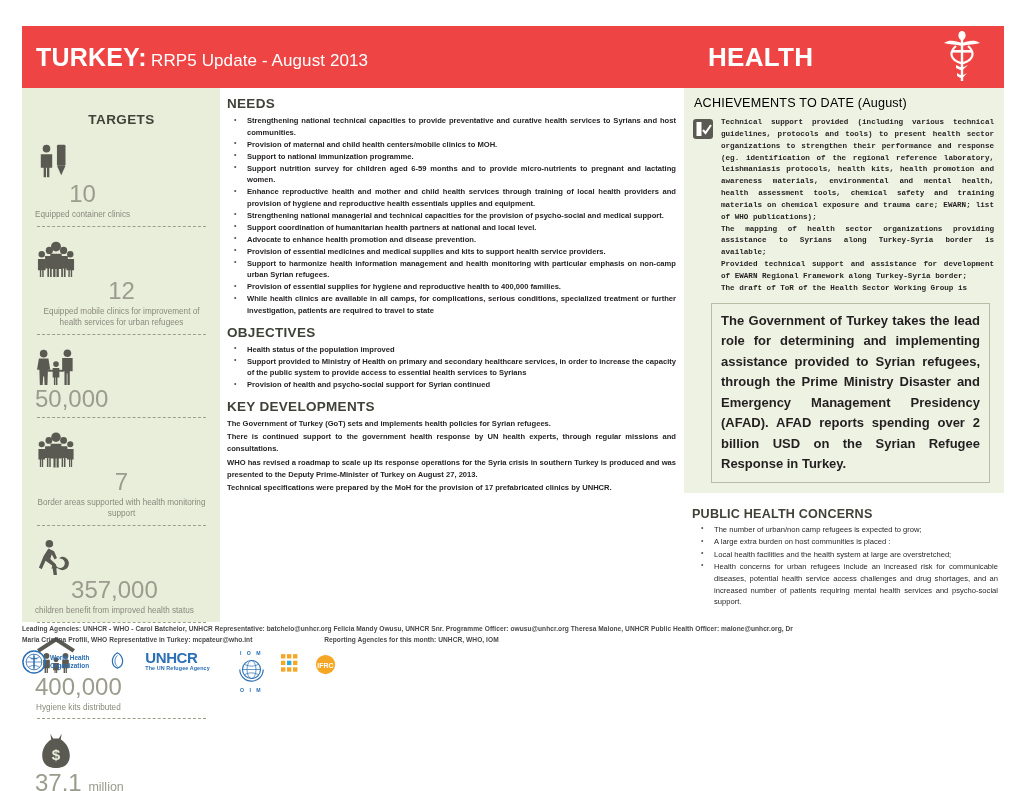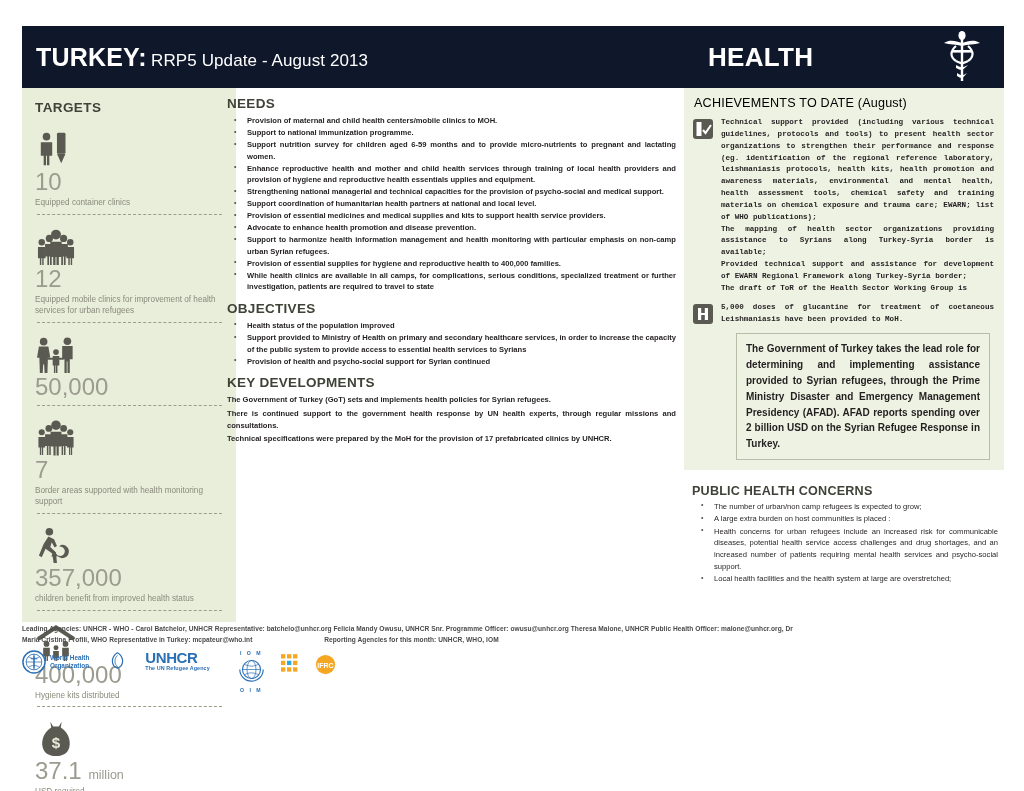--- a/index.html
+++ b/index.html
@@ -18,21 +18,21 @@
   .page {
     position: absolute;
     left: 22px; top: 26px;
     width: 982px; height: 678px;
   }
 
   
   .header {
     position: relative;
     height: 62px;
-    background: #0f172a;
+    background: #ef4444;
     display: flex;
     align-items: center;
   }
   .header-title {
     position: absolute;
     left: 14px; top: 50%;
     transform: translateY(-50%);
     color: #ffffff;
     white-space: nowrap;
   }
@@ -65,24 +65,25 @@
   
   .body-wrap {
     position: relative;
     height: 616px;
   }
 
   
   .targets {
     position: absolute;
     left: 0; top: 0;
-    width: 214px;
+    width: 198px;
     height: 534px;
     background: #e9eedb;
-    padding: 12px 12px 0 13px;
+    padding: 24px 12px 0 13px;
+    text-align: center;
   }
   .targets-head {
     font-size: 13.5px;
     font-weight: bold;
     color: #3f4337;
     letter-spacing: 0.4px;
     margin-bottom: 10px;
   }
   .target-row {
     display: flex;
@@ -199,23 +200,23 @@
     flex: 1;
     font-size: 7.6px;
     line-height: 1.56;
     text-align: justify;
     font-weight: bold;
     color: #231f20;
   }
   .ach-text p { margin: 0; }
   .ach-note {
     border: 1px solid #b9bda8;
-    margin: 8px 4px 0 44px;
+    margin: 8px 4px 0 19px;
     padding: 7px 9px 7px 9px;
-    font-size: 10px;
+    font-size: 13px;
     line-height: 1.58;
     text-align: justify;
     font-weight: bold;
     color: #231f20;
   }
   .phc-head {
     font-size: 12.6px;
     font-weight: bold;
     color: #3f4337;
     letter-spacing: 0.2px;
@@ -436,44 +437,46 @@
           <div class="target-num"><span>37.1</span> <span class="unit">million</span></div>
           <div class="target-label">USD required</div>
         </div>
       </div>
     </div>
 
     <div class="middle">
 
       <div class="sec-head">NEEDS</div>
       <ul class="bullets">
+        <li>Strengthening national technical capacities to provide preventative and curative health services to Syrians and host communities.</li>
         <li>Provision of maternal and child health centers/mobile clinics to MOH.</li>
         <li>Support to national immunization programme.</li>
         <li>Support nutrition survey for children aged 6-59 months and to provide micro-nutrients to pregnant and lactating women.</li>
         <li>Enhance reproductive health and mother and child health services through training of local health providers and provision of hygiene and reproductive health essentials upplies and equipment.</li>
         <li>Strengthening national managerial and technical capacities for the provision of psycho-social and medical support.</li>
         <li>Support coordination of humanitarian health partners at national and local level.</li>
+        <li>Advocate to enhance health promotion and disease prevention.</li>
         <li>Provision of essential medicines and medical supplies and kits to support health service providers.</li>
-        <li>Advocate to enhance health promotion and disease prevention.</li>
         <li>Support to harmonize health information management and health monitoring with particular emphasis on non-camp urban Syrian refugees.</li>
         <li>Provision of essential supplies for hygiene and reproductive health to 400,000 families.</li>
         <li>While health clinics are available in all camps, for complications, serious conditions, specialized treatment or further investigation, patients are required to travel to state</li>
       </ul>
 
       <div class="sec-head spaced">OBJECTIVES</div>
       <ul class="bullets">
         <li>Health status of the population improved</li>
         <li>Support provided to Ministry of Health on primary and secondary healthcare services, in order to increase the capacity of the public system to provide access to essential health services to Syrians</li>
         <li>Provision of health and psycho-social support for Syrian continued</li>
       </ul>
 
       <div class="sec-head spaced">KEY DEVELOPMENTS</div>
       <div class="kd-body">
         <p class="para">The Government of Turkey (GoT) sets and implements health policies for Syrian refugees.</p>
         <p class="para">There is continued support to the government health response by UN health experts, through regular missions and consultations.</p>
+        <p class="para">WHO has revised a roadmap to scale up its response operations for the Syria crisis in southern Turkey is produced and was presented to the Deputy Prime-Minister of Turkey on August 27, 2013.</p>
         <p class="para">Technical specifications were prepared by the MoH for the provision of 17 prefabricated clinics by UNHCR.</p>
       </div>
     </div>
 
     <div class="right">
       <div class="ach-panel">
         <div class="ach-head">ACHIEVEMENTS TO DATE (August)</div>
 
         <div class="ach-item">
           <div class="ach-icon">
@@ -484,41 +487,30 @@
             </svg>
           </div>
           <div class="ach-text">
             <p>Technical support provided (including various technical guidelines, protocols and tools) to present health sector organizations to strengthen their performance and response (eg. identification of the regional reference laboratory, leishmaniasis protocols, health kits, health promotion and awareness materials, environmental and mental health, health assessment tools, chemical safety and training materials on chemical exposure and trauma care; EWARN; list of WHO publications);</p>
             <p>The mapping of health sector organizations providing assistance to Syrians along Turkey-Syria border is available;</p>
             <p>Provided technical support and assistance for development of EWARN Regional Framework along Turkey-Syria border;</p>
             <p>The draft of ToR of the Health Sector Working Group is</p>
           </div>
         </div>
 
-        <div class="ach-item" style="margin-top:7px;">
-          <div class="ach-icon">
-            <svg viewBox="0 0 22 22" width="22" height="22">
-              <rect x="1" y="1" width="20" height="20" rx="3" fill="#5a5a52"></rect>
-              <path d="M6 5 h3.2 v5 h3.6 V5 H16 v12 h-3.2 v-5 H9.2 v5 H6 Z" fill="#ffffff"></path>
-            </svg>
-          </div>
-          <div class="ach-text">
-            <p>5,000 doses of glucantine for treatment of coetaneous Leishmaniasis have been provided to MoH.</p>
-          </div>
-        </div>
 
         <div class="ach-note">The Government of Turkey takes the lead role for determining and implementing assistance provided to Syrian refugees, through the Prime Ministry Disaster and Emergency Management Presidency (AFAD). AFAD reports spending over 2 billion USD on the Syrian Refugee Response in Turkey.</div>
       </div>
 
       <div class="phc-head">PUBLIC HEALTH CONCERNS</div>
       <ul class="phc-list">
         <li>The number of urban/non camp refugees is expected to grow;</li>
         <li>A large extra burden on host communities is placed :</li>
+        <li>Local health facilities and the health system at large are overstretched;</li>
         <li>Health concerns for urban refugees include an increased risk for communicable diseases, potential health service access challenges and drug shortages, and an increased number of patients requiring mental health services and psycho-social support.</li>
-        <li>Local health facilities and the health system at large are overstretched;</li>
       </ul>
     </div>
 
     <div class="footer">
       <div class="footer-line">Leading Agencies: UNHCR - WHO - Carol Batchelor, UNHCR Representative: batchelo@unhcr.org Felicia Mandy Owusu, UNHCR Snr. Programme Officer: owusu@unhcr.org Theresa Malone, UNHCR Public Health Officer:  malone@unhcr.org, Dr</div>
       <div class="footer-line">
         <span>Maria Cristina Profili, WHO Representative in Turkey: mcpateur@who.int</span>
         <span class="right-part">Reporting Agencies for this month: UNHCR, WHO, IOM</span>
       </div>
 

